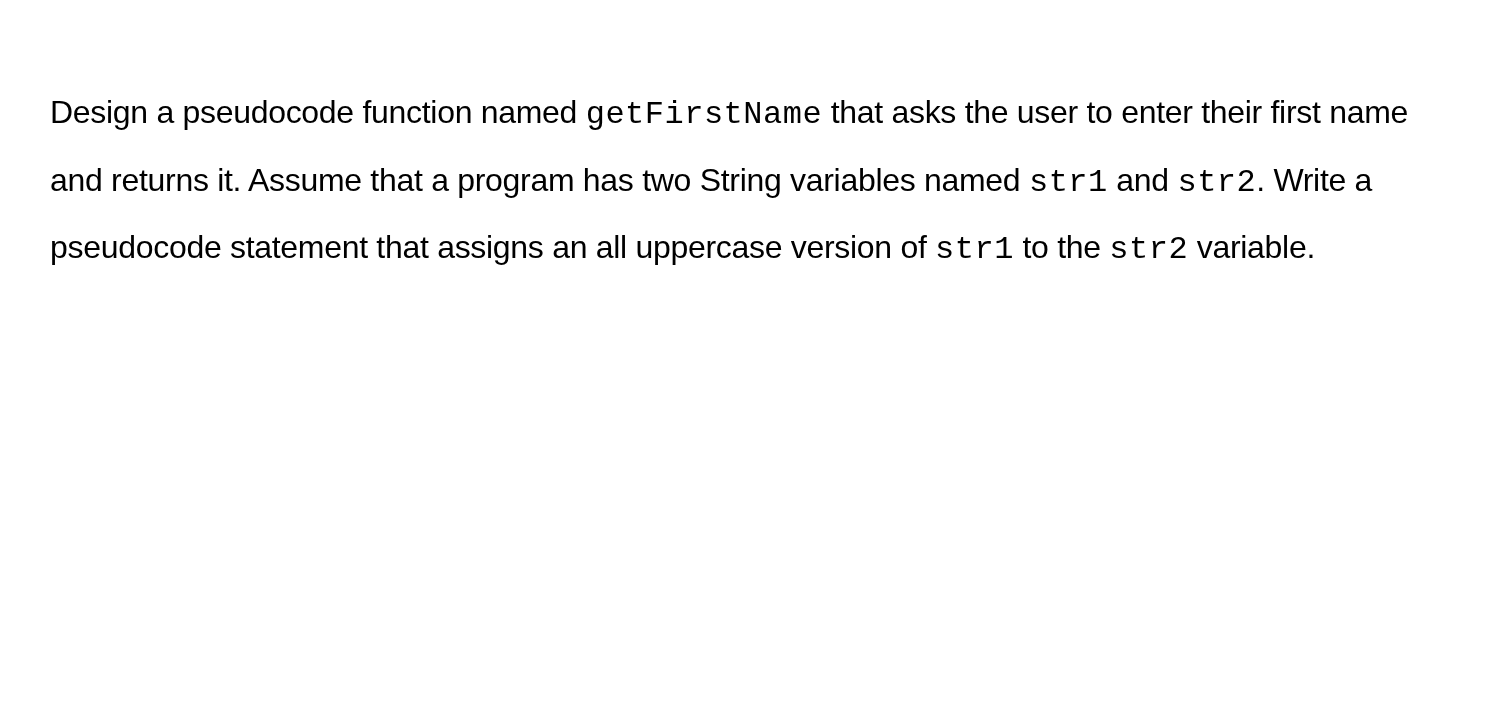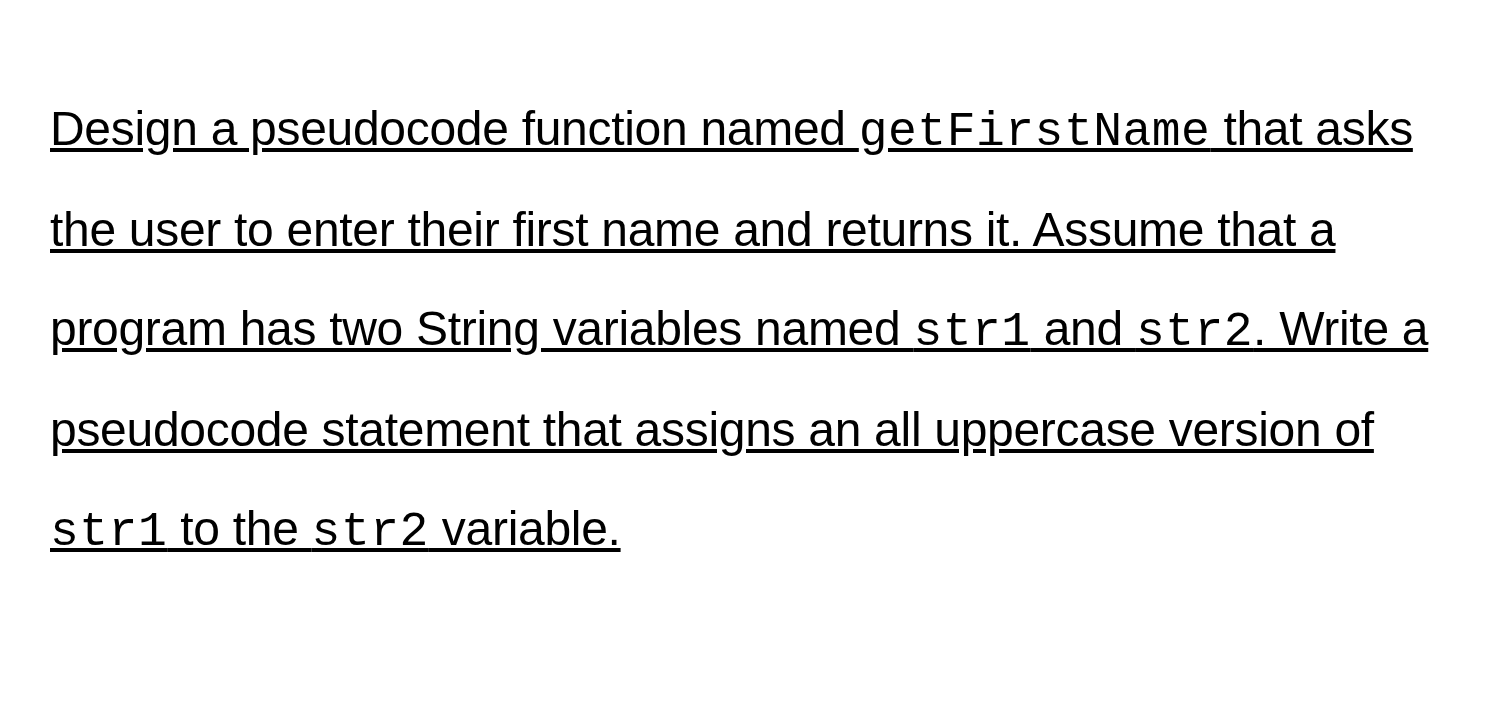--- a/index.html
+++ b/index.html
@@ -9,24 +9,23 @@
     }
     body {
       background: #ffffff;
       width: 1500px;
       height: 712px;
       font-family: -apple-system, BlinkMacSystemFont, "Segoe UI", Helvetica, Arial, sans-serif;
       color: #000000;
       padding: 80px 50px 50px 50px;
     }
     .content {
-      font-size: 48px;
+      font-size: 32px;
       line-height: 2.05;
       letter-spacing: -0.3px;
-      text-decoration: underline;
     }
     .code {
       font-family: "Courier New", Courier, monospace;
       letter-spacing: 0.5px;
     }
   </style>
 </head>
 <body>
 
 <div class="content">

